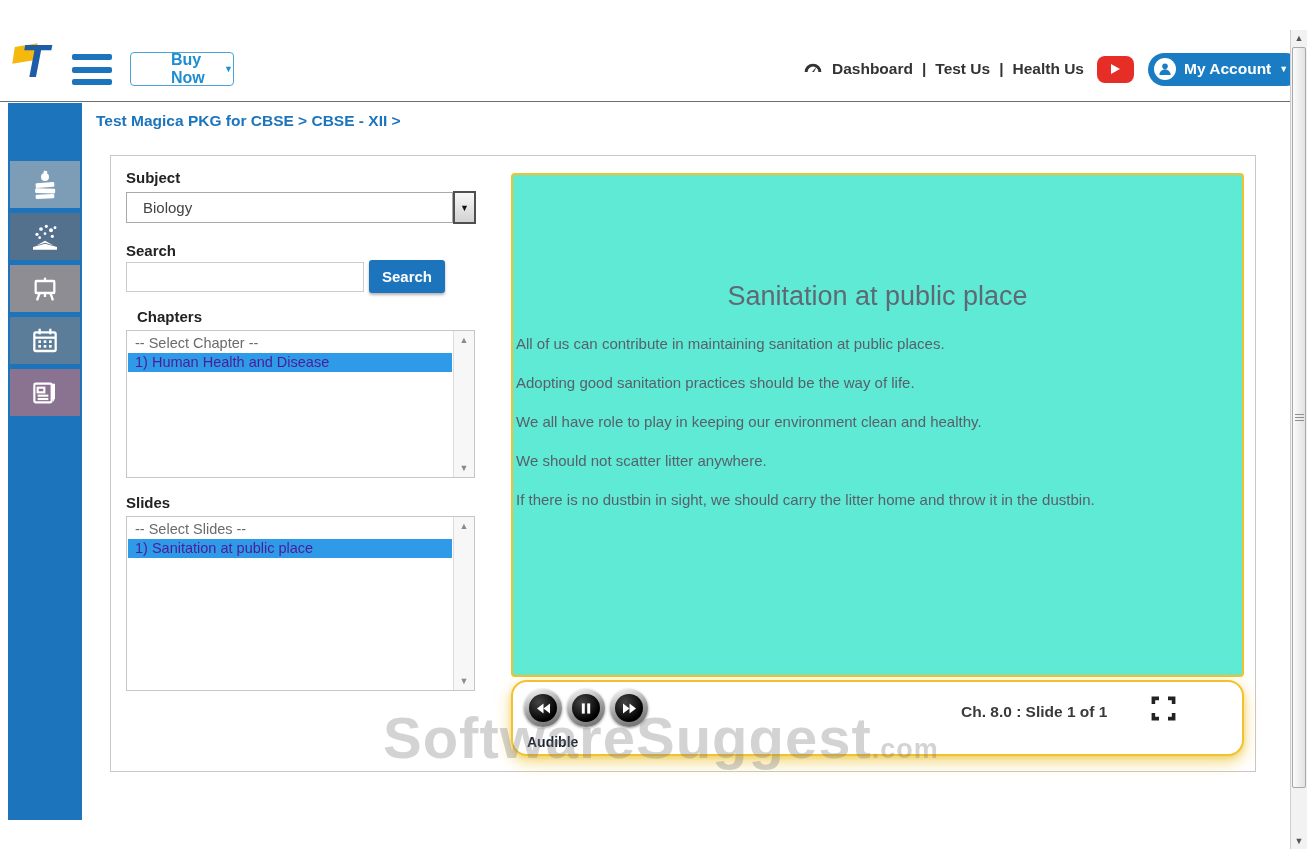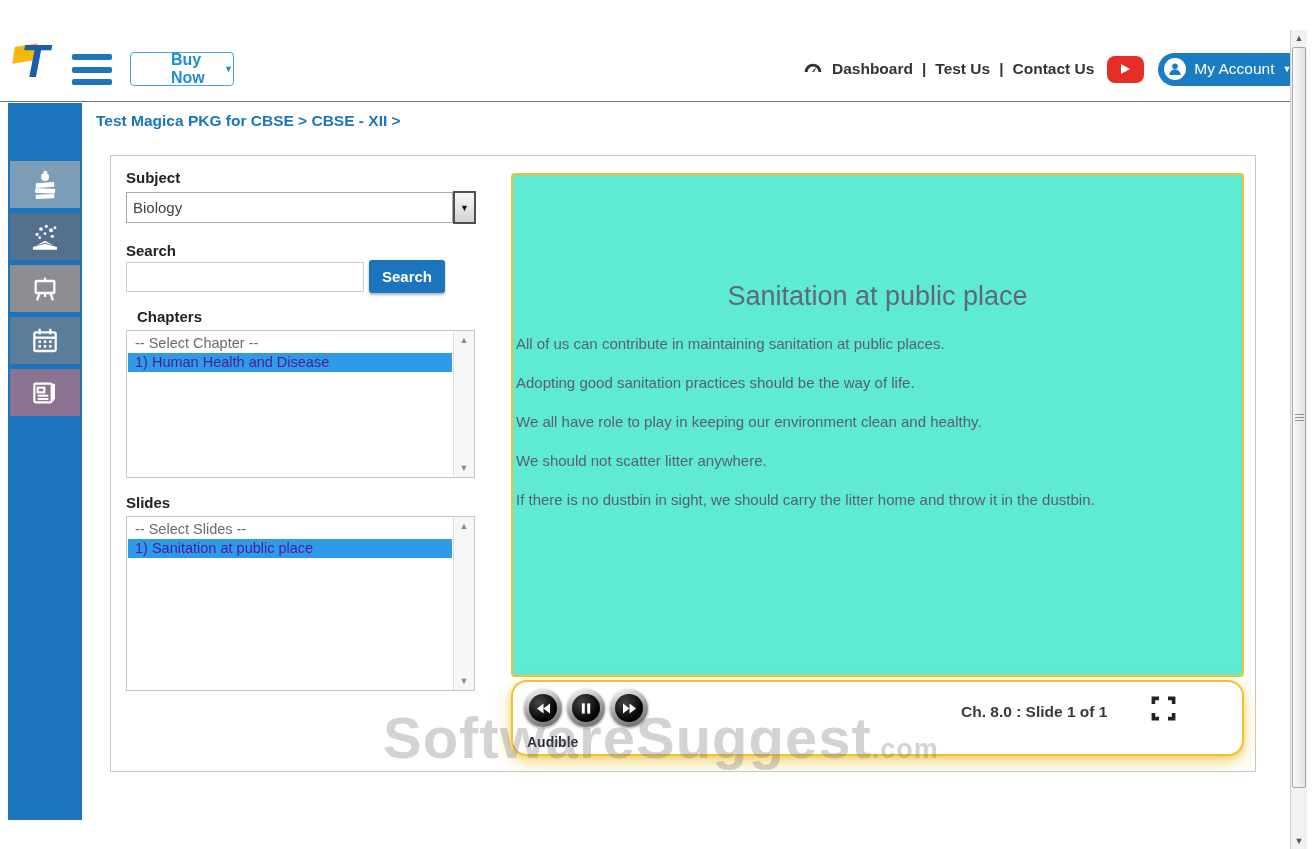--- a/index.html
+++ b/index.html
@@ -23,21 +23,21 @@
 
   .top-nav { position:absolute; left:803px; top:52px; height:34px; display:flex; align-items:center; gap:9px; }
   .nav-link { font-weight:bold; color:#333; font-size:15.5px; cursor:pointer; white-space:nowrap; }
   .nav-sep { font-weight:bold; color:#333; font-size:15.5px; }
   .gauge { width:20px; height:17px; }
   .yt { width:37px; height:27px; background:#e62d26; border-radius:8px; display:flex; align-items:center;
         justify-content:center; cursor:pointer; margin-left:4px; }
   .yt-tri { width:0; height:0; border-left:9px solid #fff; border-top:5.5px solid transparent;
             border-bottom:5.5px solid transparent; }
   .account { height:33px; background:#1a7dc4; border-radius:17px; display:flex; align-items:center; gap:8px;
-             padding:0 14px 0 6px; color:#fff; font-weight:normal; font-size:15.5px; cursor:pointer; margin-left:5px; }
+             padding:0 14px 0 6px; color:#fff; font-weight:bold; font-size:15.5px; cursor:pointer; margin-left:5px; }
   .account-avatar { width:22px; height:22px; background:#fff; border-radius:50%; display:flex;
                     align-items:center; justify-content:center; }
   .header-line { position:absolute; top:101px; left:0; width:1290px; height:1px; background:#6f6f6f; }
 
   
   .sidebar { position:absolute; left:8px; top:103px; width:74px; height:717px; background:#1c75bc; }
   .side-tile { position:absolute; left:2px; width:70px; height:47px; display:flex; align-items:center;
                justify-content:center; cursor:pointer; }
   .tile-0 { top:58px;  background:#7d9cb5; }
   .tile-1 { top:110px; background:#53718c; }
@@ -47,21 +47,21 @@
 
   .breadcrumb { position:absolute; left:96px; top:112px; font-size:15.5px; font-weight:bold; color:#1c75bc; }
 
   
   .panel { position:absolute; left:110px; top:155px; width:1146px; height:617px; border:1px solid #c8c8c8;
            background:#fff; }
   .field-label { position:absolute; left:15px; font-weight:bold; font-size:15px; color:#222; }
   .lbl-subject { top:13px; } .lbl-search { top:86px; } .lbl-chapters { top:152px;margin-left:11px; } .lbl-slides { top:338px; }
 
   .subject-select { position:absolute; left:15px; top:36px; width:327px; height:31px; border:1px solid #a9a9a9;
-                    background:#fff; display:flex; align-items:center; padding-left:6px; font-size:15px;
+                    background:#fff; display:flex; align-items:center; padding-left:16px; font-size:15px;
                     color:#444; cursor:pointer; }
   .subject-arrow-btn { position:absolute; left:342px; top:35px; width:23px; height:33px; border:2px solid #4f4f4f;
                        background:linear-gradient(#f8f8f8,#d2d2d2); display:flex; align-items:center;
                        justify-content:center; font-size:9px; color:#111; cursor:pointer; }
   .search-input { position:absolute; left:15px; top:106px; width:238px; height:30px; border:1px solid #ccc;
                   font-size:15px; padding:0 8px; color:#333; font-family:"Liberation Sans",sans-serif; }
   .search-btn { position:absolute; left:258px; top:104px; width:76px; height:33px; background:#1c75bc;
                 color:#fff; border:none; border-radius:3px; font-size:15px; font-weight:bold; cursor:pointer;
                 box-shadow:0 2px 3px rgba(0,0,0,.3); font-family:"Liberation Sans",sans-serif; }
 
@@ -137,21 +137,21 @@
 
   <div class="top-nav">
     <svg class="gauge" viewBox="0 0 24 20">
       <path d="M12 3 A10 10 0 0 0 2 13 L5.5 13 A6.5 6.5 0 0 1 18.5 13 L22 13 A10 10 0 0 0 12 3 Z" fill="#333"></path>
       <polygon points="10.8,13 13.2,13 16.5,6.5" fill="#333"></polygon>
     </svg>
     <span class="nav-link">Dashboard</span>
     <span class="nav-sep">|</span>
     <span class="nav-link">Test Us</span>
     <span class="nav-sep">|</span>
-    <span class="nav-link">Contact Us</span>
+    <span class="nav-link">Health Us</span>
     <div class="yt">
       <div class="yt-tri"></div>
     </div>
     <div class="account">
       <span class="account-avatar">
         <svg width="16" height="16" viewBox="0 0 24 24">
           <circle cx="12" cy="8" r="4.2" fill="#1a7dc4"></circle>
           <path d="M3.5 21 a8.5 8.5 0 0 1 17 0 z" fill="#1a7dc4"></path>
         </svg>
       </span>

